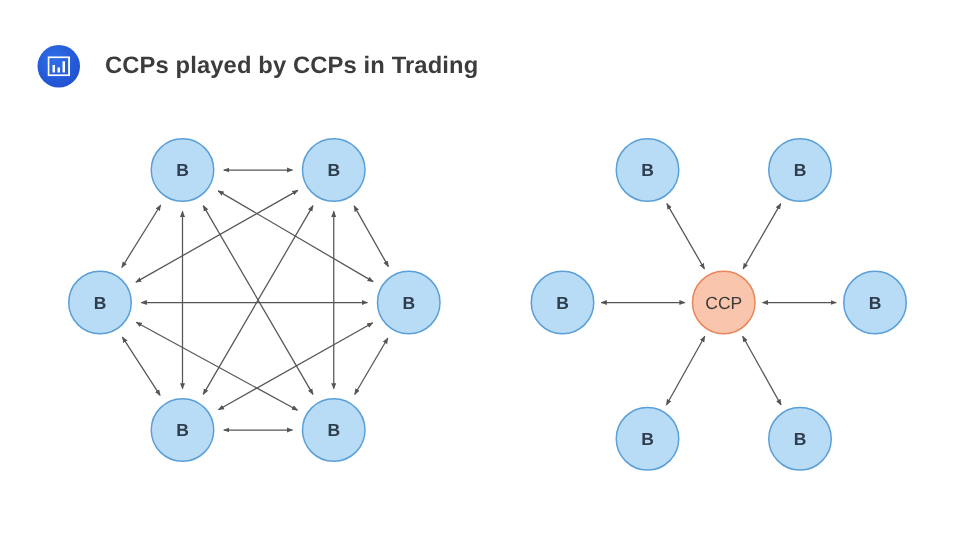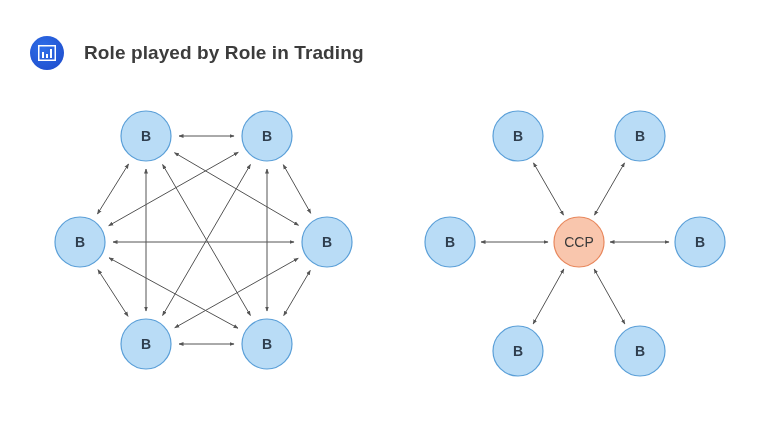--- a/index.html
+++ b/index.html
@@ -16,21 +16,21 @@
 
 <div class="header">
   <div class="logo">
     <svg width="18" height="16" viewBox="0 0 18 16">
       <rect x="0.75" y="0.75" width="16.5" height="14.5" fill="none" stroke="#ffffff" stroke-width="1.5"></rect>
       <rect x="4" y="7" width="2" height="6" fill="#ffffff"></rect>
       <rect x="8" y="9" width="2" height="4" fill="#ffffff"></rect>
       <rect x="12" y="4" width="2" height="9" fill="#ffffff"></rect>
     </svg>
   </div>
-  <div class="title">Role played by Role in Trading</div>
+  <div class="title">CCPs played by CCPs in Trading</div>
 </div>
 
 <svg class="diagram" width="768" height="432" viewBox="0 0 768 432">
   <defs>
     <marker id="ah" viewBox="0 0 10 10" refX="9" refY="5" markerWidth="5" markerHeight="5" orient="auto-start-reverse">
       <path d="M0,1 L10,5 L0,9 z" fill="#555555"></path>
     </marker>
   </defs>
   <g id="left-edges" stroke="#555555" stroke-width="1" fill="none">
       <line x1="179" y1="136" x2="234" y2="136" marker-start="url(#ah)" marker-end="url(#ah)"></line>

